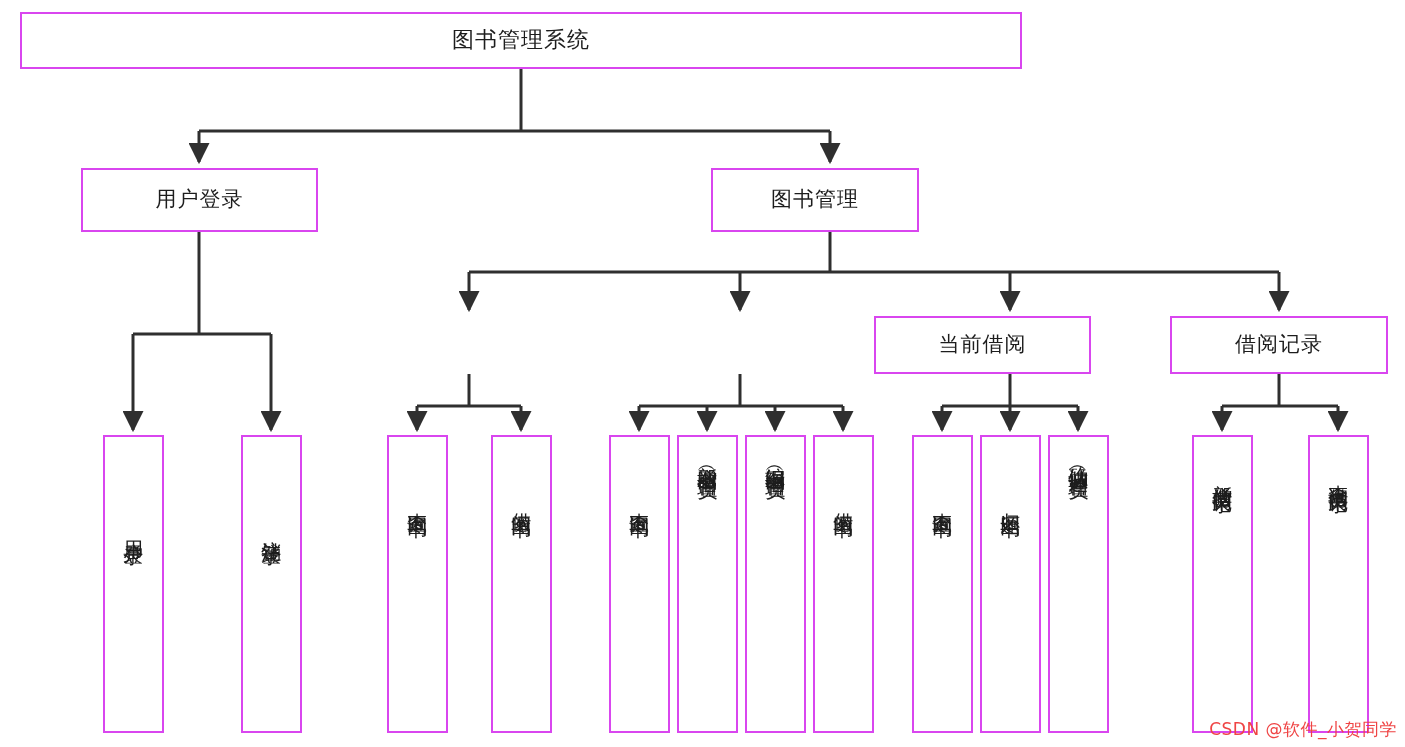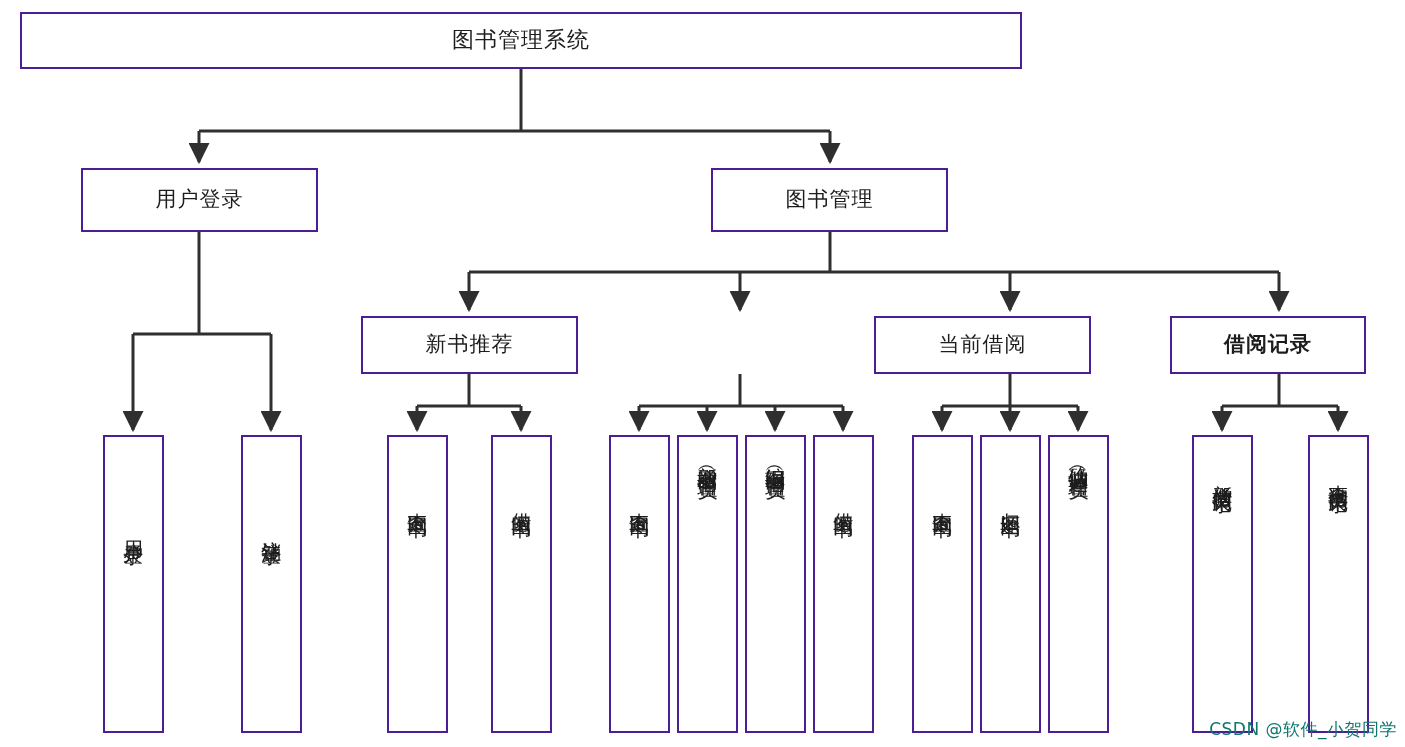--- a/index.html
+++ b/index.html
@@ -16,21 +16,21 @@
     overflow: hidden;
   }
   svg.wires {
     position: absolute;
     left: 0; top: 0;
     width: 1405px; height: 747px;
     pointer-events: none;
   }
   .node {
     position: absolute;
-    border: 2px solid #4c1d95;
+    border: 2px solid #d946ef;
     background: #ffffff;
     display: flex;
     align-items: center;
     justify-content: center;
     color: #1d1d1d;
   }
   .node.h {
     font-size: 21px;
     letter-spacing: 1px;
     line-height: 1.1;
@@ -51,21 +51,21 @@
     color: #1d1d1d;
   }
   .vtext.mid { margin-top: 80px; }
   .vtext.lowmid { margin-top: 52px; }
   .vtext.top { margin-top: 6px; }
   .watermark {
     position: absolute;
     right: 8px;
     bottom: 6px;
     font-size: 17px;
-    color: #0f766e;
+    color: #ef4444;
     letter-spacing: 0.5px;
     white-space: nowrap;
     margin-top: 25px;
   }
 </style>
 </head>
 <body>
 
 <div id="stage">
 
@@ -119,31 +119,28 @@
     </g>
   </svg>
 
   <div class="node h root" style="left:20px; top:12px; width:1002px; height:57px;">
     <span>图书管理系统</span>
   </div>
 
   <div class="node h" style="left:81px; top:168px; width:237px; height:64px;">
     <span>用户登录</span>
   </div>
-  <div class="node h" style="left:711px; top:168px; width:237px; height:64px;">
+  <div class="node h" style="left:711px; top:168px; width:208px; height:64px;">
     <span>图书管理</span>
   </div>
 
-  <div class="node h" style="left:361px; top:316px; width:217px; height:58px;">
-    <span>新书推荐</span>
-  </div>
   <div class="node h" style="left:874px; top:316px; width:217px; height:58px;">
     <span>当前借阅</span>
   </div>
-  <div class="node h" style="left:1170px; top:316px; width:196px; height:58px;font-weight:bold;">
+  <div class="node h" style="left:1170px; top:316px; width:218px; height:58px;">
     <span>借阅记录</span>
   </div>
 
   <div class="node v" style="left:103px; top:435px; width:61px; height:298px;">
     <span class="vtext mid">用户登录</span>
   </div>
   <div class="node v" style="left:241px; top:435px; width:61px; height:298px;">
     <span class="vtext mid">注销登录</span>
   </div>
 

